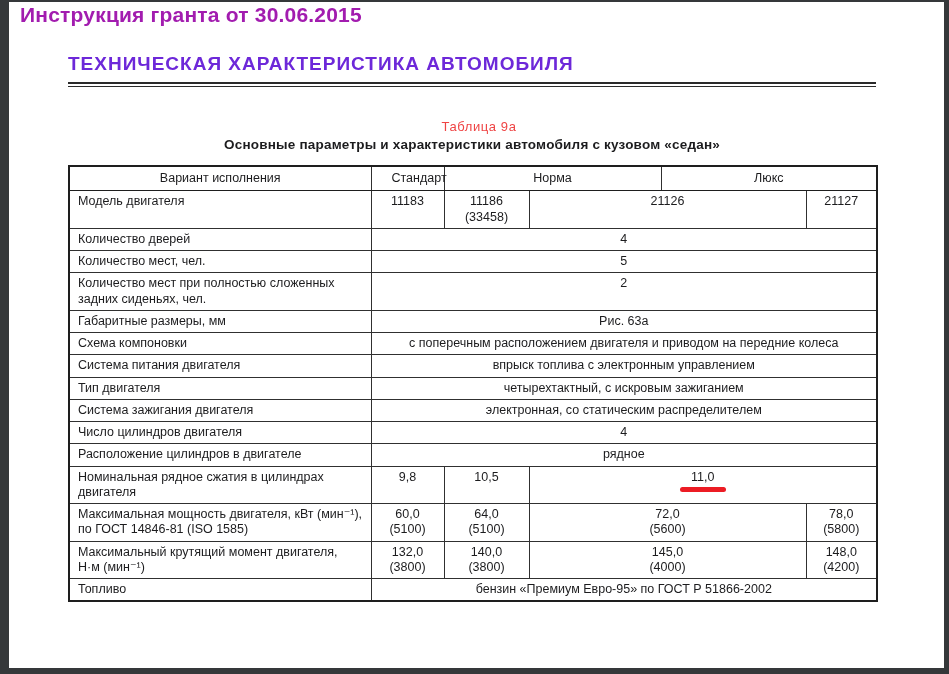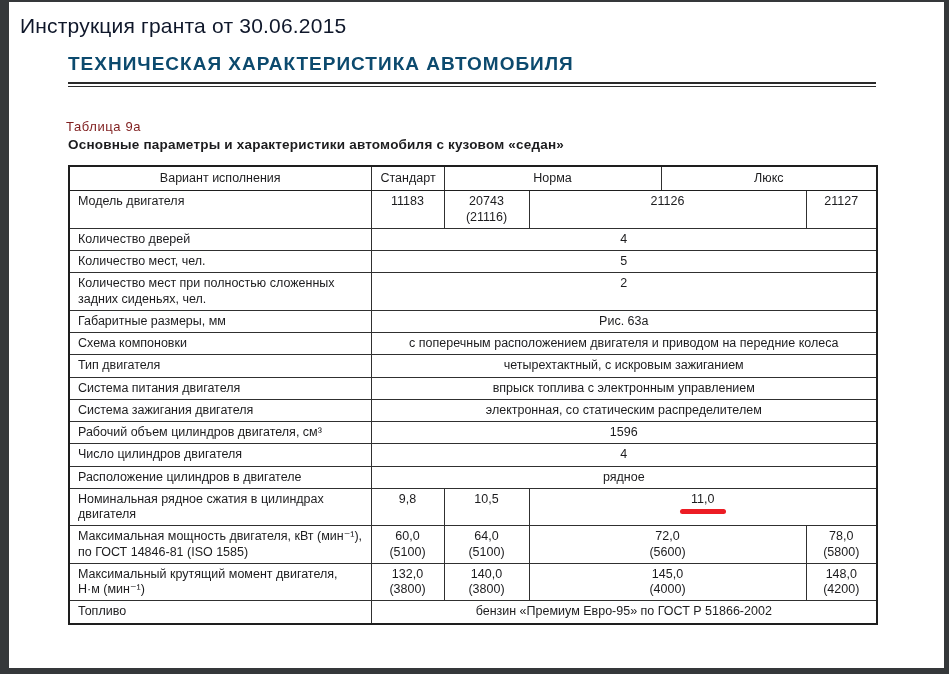--- a/index.html
+++ b/index.html
@@ -7,54 +7,54 @@
     width:949px;height:674px;position:relative;overflow:hidden;
     background:#35383a;
     font-family:"Liberation Sans","DejaVu Sans",sans-serif;
     -webkit-font-smoothing:antialiased;
   }
   .page{
     position:absolute;left:9px;top:2px;width:935px;height:666px;
     background:#ffffff;overflow:hidden;
   }
   .doc-title{
-    position:absolute;left:11px;top:12px;
-    font-size:21px;font-weight:normal;color:#0f172a;letter-spacing:0.2px;
+    position:absolute;left:11px;top:1px;
+    font-size:21px;font-weight:bold;color:#a21caf;letter-spacing:0.2px;
   }
   .section-heading{
     position:absolute;left:59px;top:51px;width:808px;
-    font-size:19px;font-weight:bold;color:#0c4a6e;letter-spacing:1px;
+    font-size:19px;font-weight:bold;color:#6d28d9;letter-spacing:1px;
     white-space:nowrap;
   }
   .heading-rule{
     position:absolute;left:59px;top:80px;width:808px;height:2px;
     border-top:2px solid #2a2a2a;border-bottom:1px solid #2a2a2a;
   }
   .table-caption{
-    position:absolute;left:57px;top:117px;width:808px;
-    text-align:left;font-size:13px;color:#7f1d1d;letter-spacing:0.6px;
+    position:absolute;left:66px;top:117px;width:808px;
+    text-align:center;font-size:13px;color:#ef4444;letter-spacing:0.6px;
   }
   .table-title{
     position:absolute;left:59px;top:135px;width:808px;
-    font-size:13.5px;font-weight:bold;color:#1c1c1e;letter-spacing:0.2px;
+    text-align:center;font-size:13.5px;font-weight:bold;color:#1c1c1e;letter-spacing:0.2px;
   }
   table.spec{
     position:absolute;left:59px;top:163px;width:808px;
     border-collapse:collapse;table-layout:fixed;
     font-size:12.5px;color:#1c1c1e;
     border:2px solid #1e1e1e;
   }
   table.spec th,table.spec td{
     border:1px solid #303030;
     vertical-align:top;
     line-height:1.22;
     white-space:pre-line;
   }
   table.spec thead th{
-    font-weight:normal;text-align:center;padding:4px 9px;
+    font-weight:normal;text-align:center;padding:4px 20px;
     border-bottom:1.5px solid #1e1e1e;
   }
   table.spec td.lbl{
     text-align:left;padding:3px 6px 3px 8px;
   }
   table.spec td.val{
     text-align:center;padding:3px 8px;
   }
   .u-wrap{display:inline-block;}
   .u-wrap .vtext{display:block;}
@@ -94,21 +94,21 @@
           <th colspan="1">Вариант исполнения</th>
           <th colspan="1">Стандарт</th>
           <th colspan="2">Норма</th>
           <th colspan="2">Люкс</th>
         </tr>
       </thead>
     <tbody>
         <tr>
           <td class="lbl">Модель двигателя</td>
           <td colspan="1" class="val">11183</td>
-          <td colspan="1" class="val">20743 (21116)</td>
+          <td colspan="1" class="val">11186 (33458)</td>
           <td colspan="2" class="val">21126</td>
           <td colspan="1" class="val">21127</td>
         </tr>
         <tr>
           <td class="lbl">Количество дверей</td>
           <td colspan="5" class="val">4</td>
         </tr>
         <tr>
           <td class="lbl">Количество мест, чел.</td>
           <td colspan="5" class="val">5</td>
@@ -120,34 +120,30 @@
         </tr>
         <tr>
           <td class="lbl">Габаритные размеры, мм</td>
           <td colspan="5" class="val">Рис. 63а</td>
         </tr>
         <tr>
           <td class="lbl">Схема компоновки</td>
           <td colspan="5" class="val">с поперечным расположением двигателя и приводом на передние колеса</td>
         </tr>
         <tr>
+          <td class="lbl">Система питания двигателя</td>
+          <td colspan="5" class="val">впрыск топлива с электронным управлением</td>
+        </tr>
+        <tr>
           <td class="lbl">Тип двигателя</td>
           <td colspan="5" class="val">четырехтактный, с искровым зажиганием</td>
         </tr>
         <tr>
-          <td class="lbl">Система питания двигателя</td>
-          <td colspan="5" class="val">впрыск топлива с электронным управлением</td>
-        </tr>
-        <tr>
           <td class="lbl">Система зажигания двигателя</td>
           <td colspan="5" class="val">электронная, со статическим распределителем</td>
-        </tr>
-        <tr>
-          <td class="lbl">Рабочий объем цилиндров двигателя, см³</td>
-          <td colspan="5" class="val">1596</td>
         </tr>
         <tr>
           <td class="lbl">Число цилиндров двигателя</td>
           <td colspan="5" class="val">4</td>
         </tr>
         <tr>
           <td class="lbl">Расположение цилиндров в двигателе</td>
           <td colspan="5" class="val">рядное</td>
         </tr>
         <tr>

